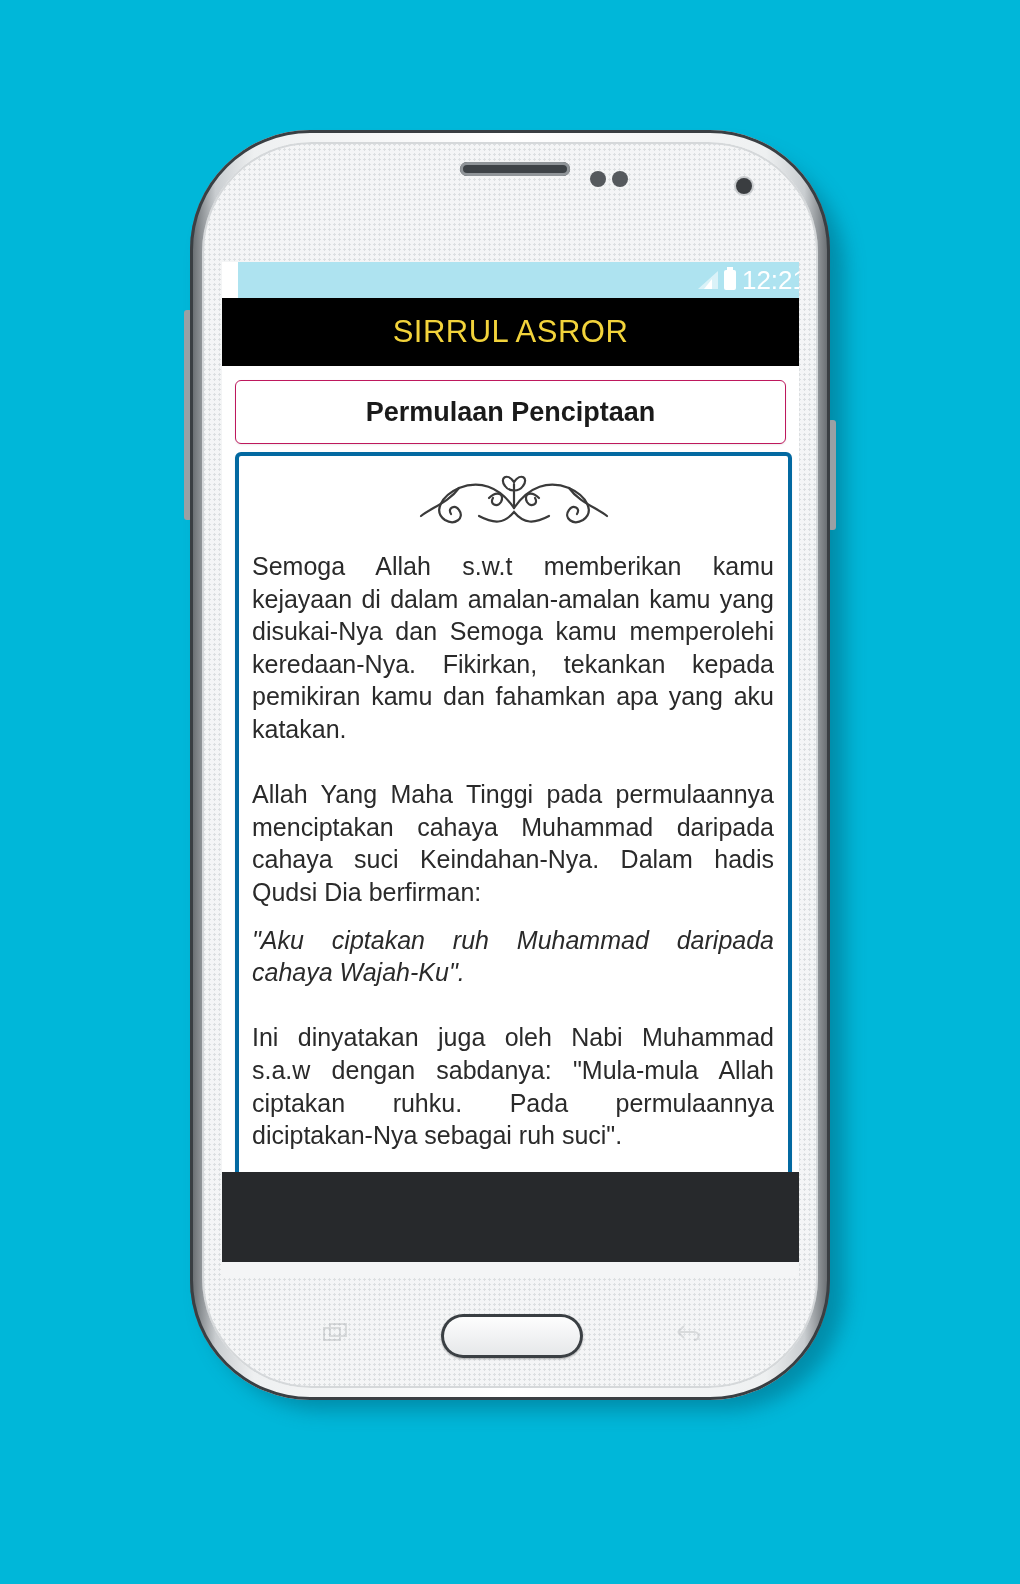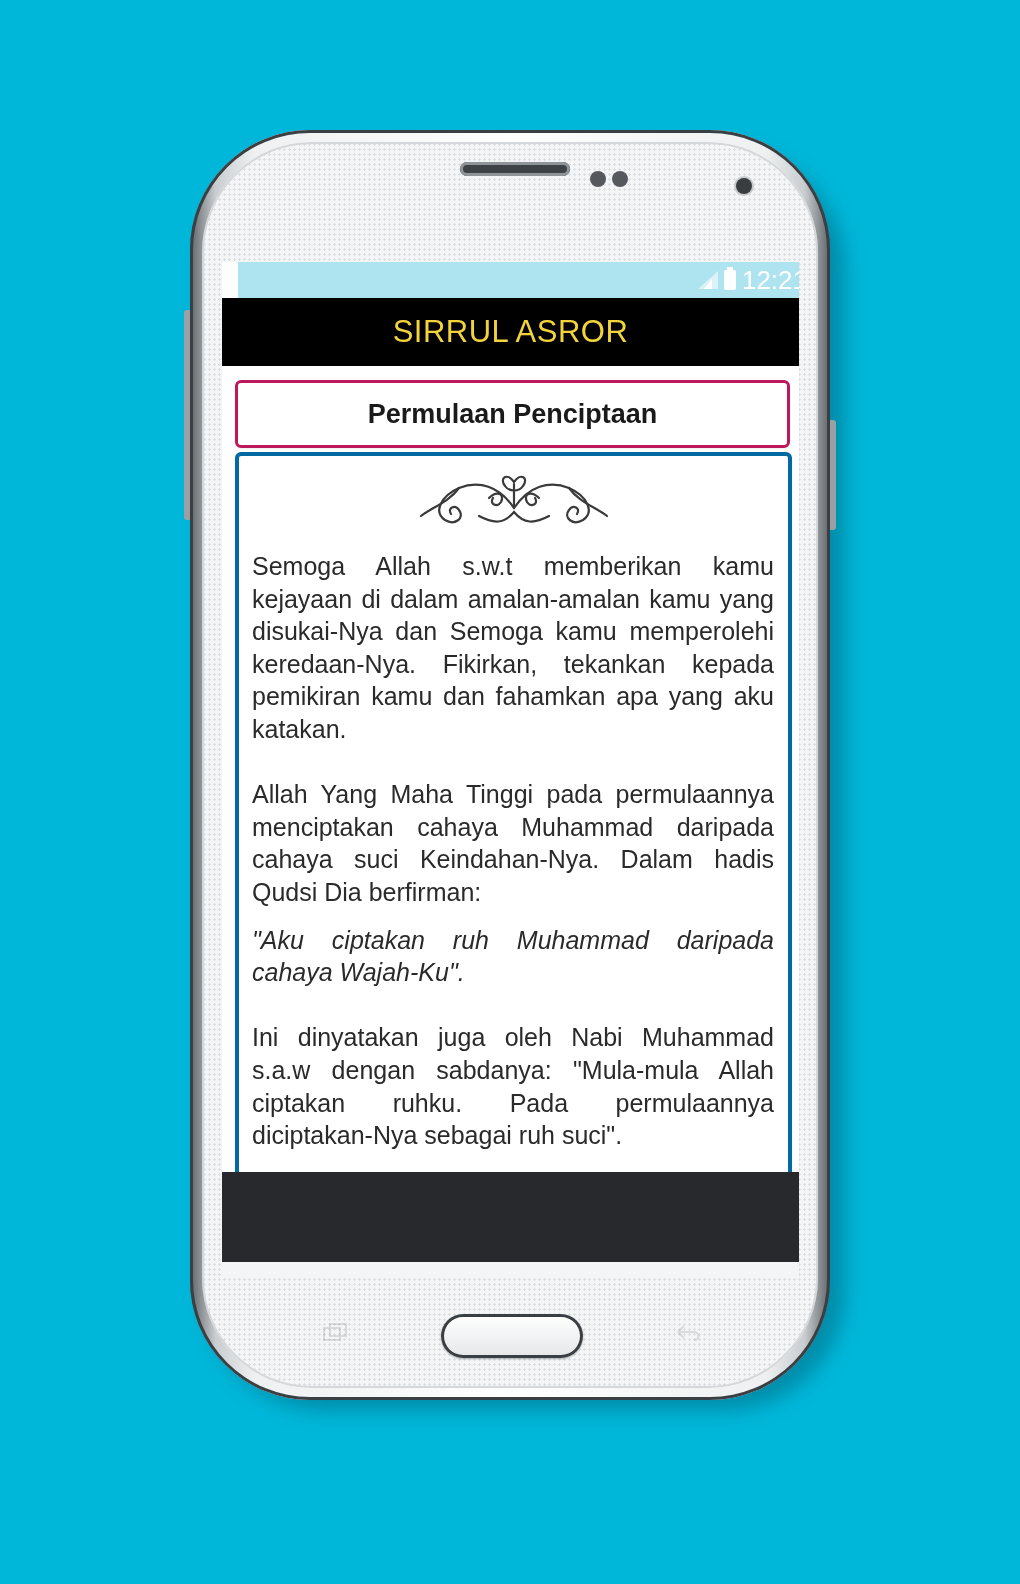--- a/index.html
+++ b/index.html
@@ -62,21 +62,21 @@
     background: #000000; display: flex; align-items: center; justify-content: center; text-align: right;
   }
   .app-title { color: #f2d33b; font-family: "Liberation Sans", sans-serif; font-size: 31px; letter-spacing: 0.5px; }
 
   .content-area {
     position: absolute; left: 0; top: 104px; width: 100%; height: 806px;
     background: #ffffff;
   }
   .title-card {
     position: absolute; left: 13px; top: 14px; width: 549px; height: 62px;
-    border: 3px solid #be185d; border-radius: 6px; background: #fff;
+    border: 1px solid #be185d; border-radius: 6px; background: #fff;
     display: flex; align-items: center; justify-content: center;
     box-shadow: 0 1px 2px rgba(0,0,0,0.08);
   }
   .chapter-title { font-family: "Liberation Sans", sans-serif; font-weight: bold; font-size: 27px; color: #1a1a1a; }
 
   .text-card {
     position: absolute; left: 13px; top: 86px; width: 549px; height: 760px;
     border: 4px solid #0369a1; border-radius: 6px; background: #fff;
     box-shadow: 0 1px 2px rgba(0,0,0,0.08);
   }

